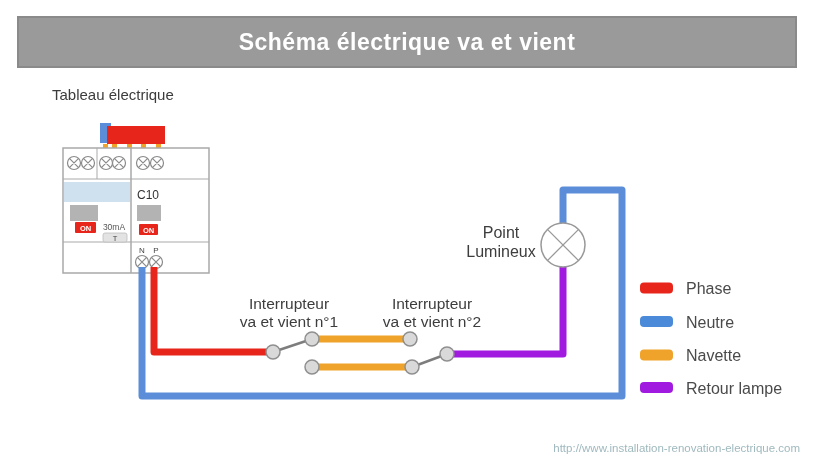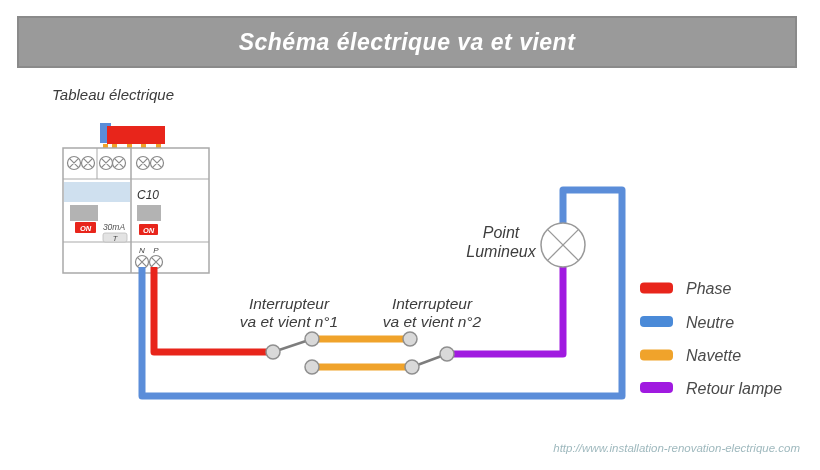--- a/index.html
+++ b/index.html
@@ -1,17 +1,17 @@
 <!DOCTYPE html>
 <html><head>
 <meta charset="utf-8">
 <style>
   html,body{margin:0;padding:0;background:#ffffff;}
   body{font-family:"Liberation Sans",sans-serif;}
-  .stage{position:relative;width:820px;height:470px;background:#ffffff;overflow:hidden;font-style:italic;}
+  .stage{position:relative;width:820px;height:470px;background:#ffffff;overflow:hidden;}
   svg{display:block;}
   text{font-family:"Liberation Sans",sans-serif;}
   .banner-text{font-weight:bold;letter-spacing:0.5px;}
 </style>
 </head>
 <body>
 
 <div class="stage">
 <svg width="820" height="470" viewBox="0 0 820 470" xmlns="http://www.w3.org/2000/svg">
 

